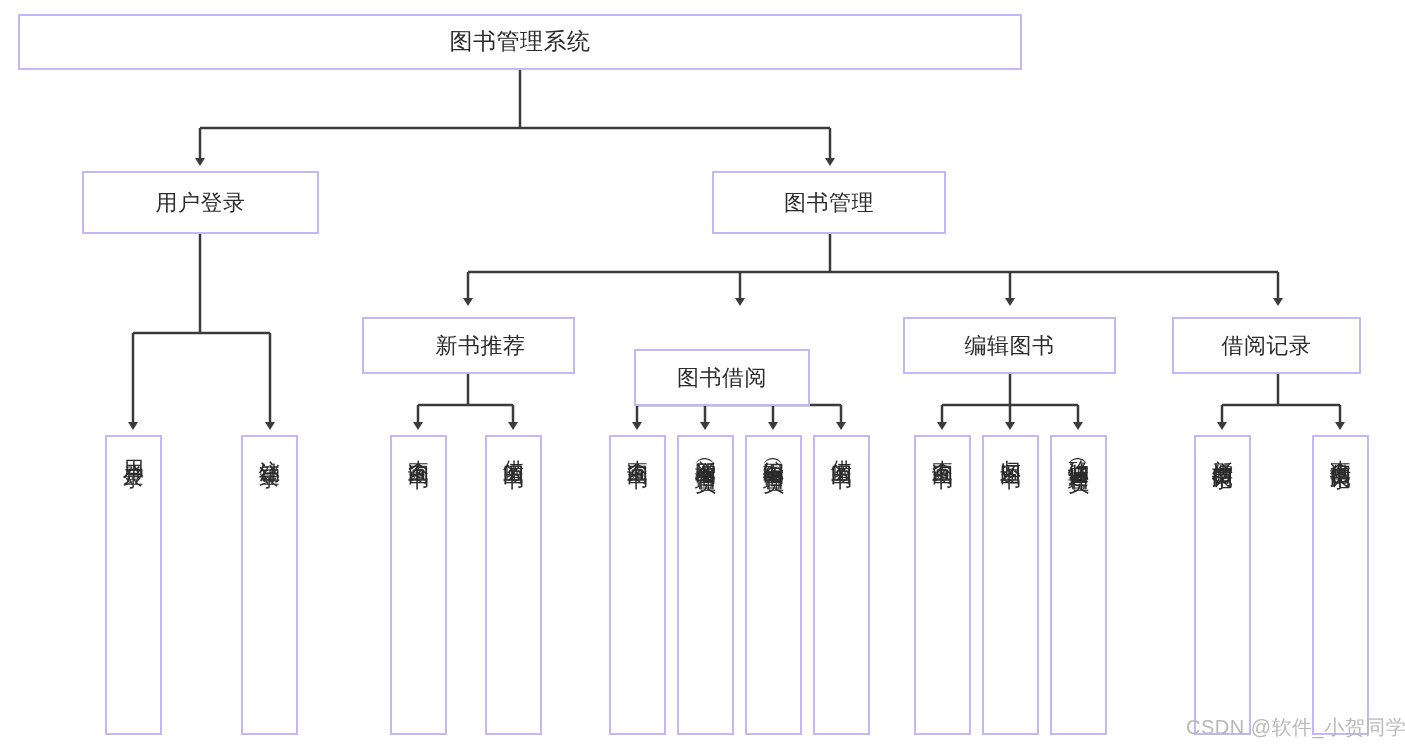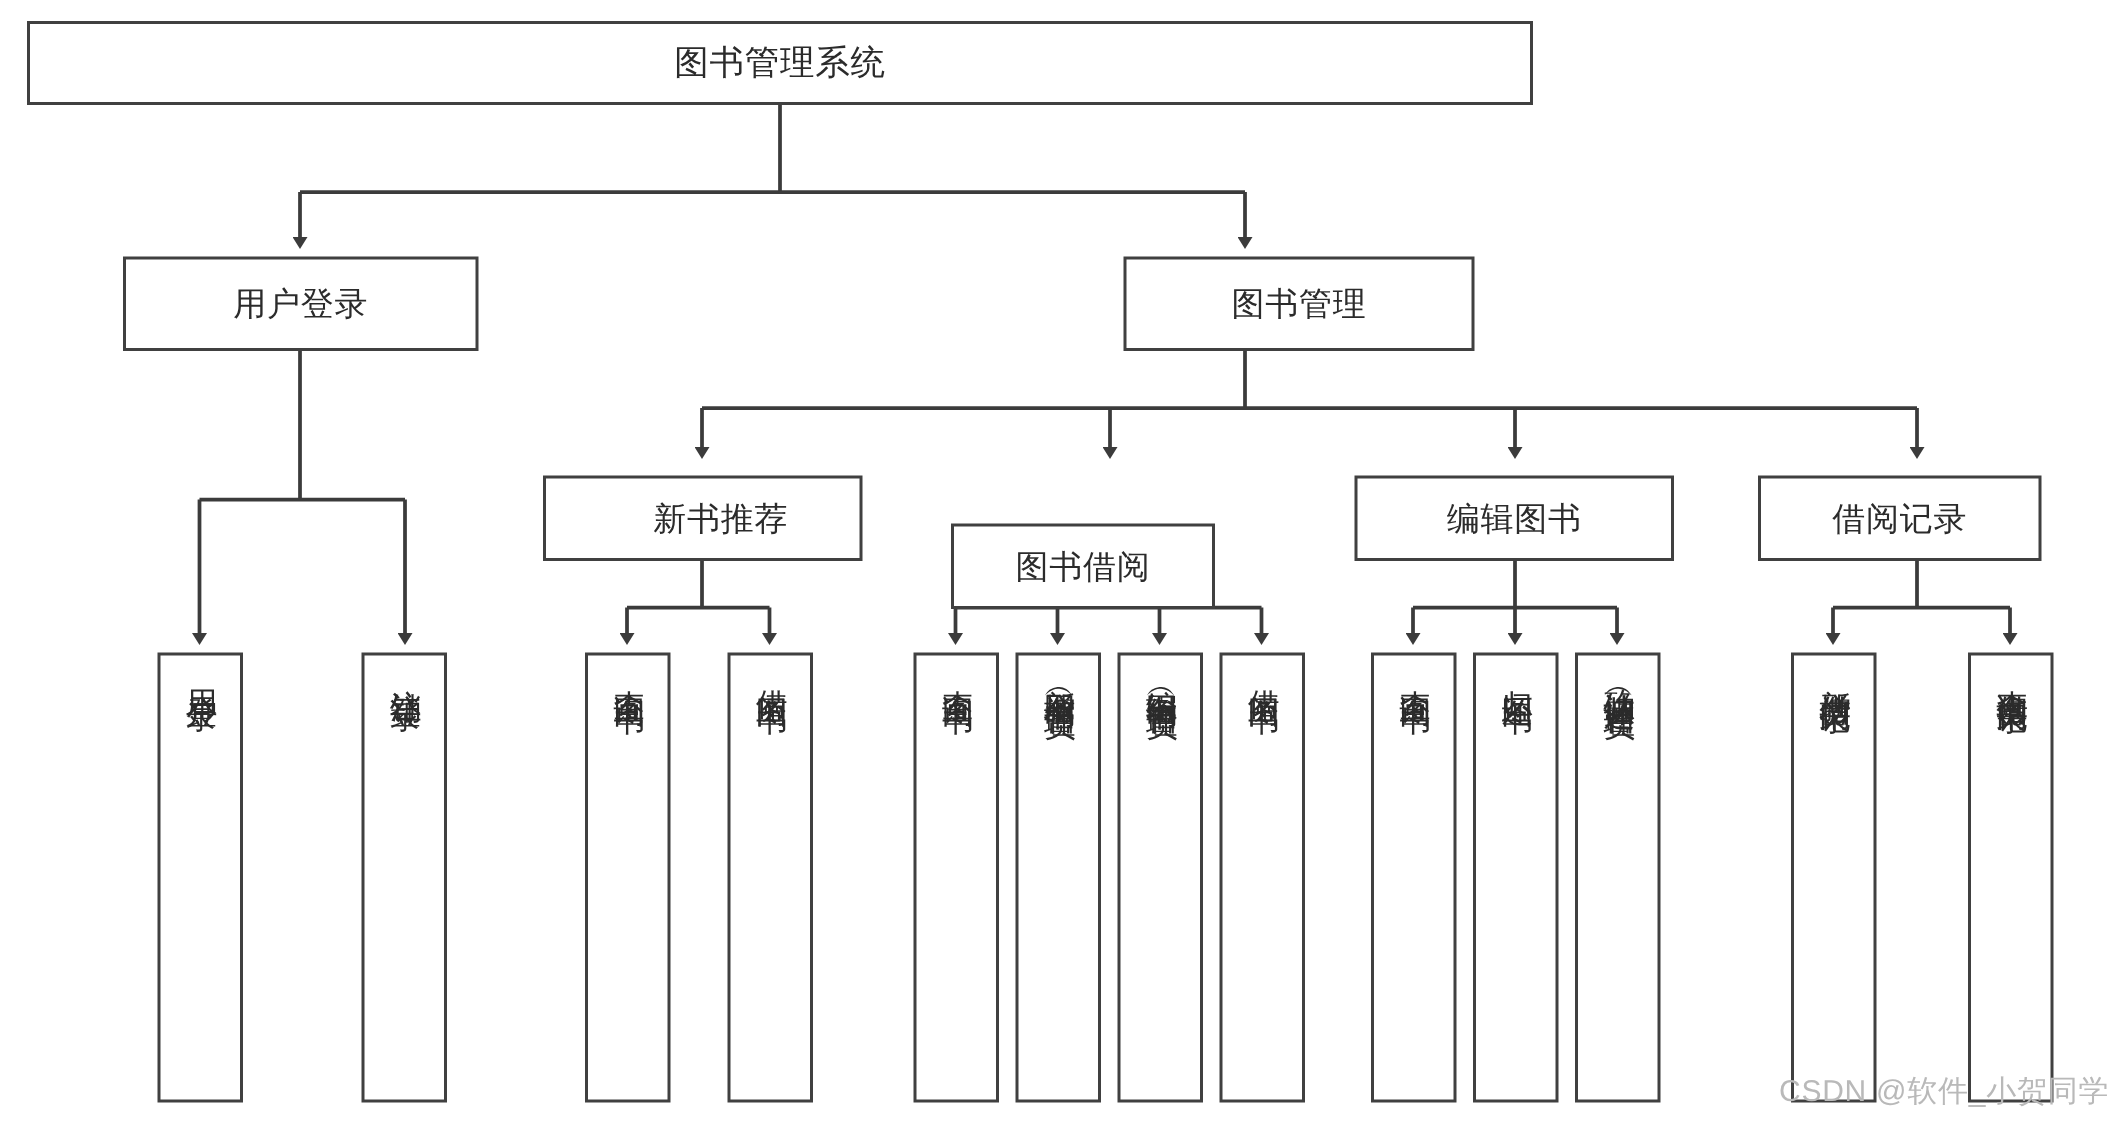--- a/index.html
+++ b/index.html
@@ -22,21 +22,21 @@
     left: 0;
     top: 0;
     width: 1405px;
     height: 747px;
     pointer-events: none;
   }
   .node {
     position: absolute;
     box-sizing: border-box;
     background: #ffffff;
-    border: 2px solid #404040;
+    border: 2px solid #c4b5fd;
     display: flex;
     align-items: center;
     justify-content: center;
     color: #2b2b2b;
   }
   .node-label {
     display: block;
     text-align: center;
     line-height: 1.18;
     white-space: nowrap;
@@ -131,21 +131,21 @@
     </g>
   </svg>
 
   <div class="node h-node root" style="left:18px; top:14px; width:1004px; height:56px;">
     <span class="node-label">图书管理系统</span>
   </div>
 
   <div class="node h-node" style="left:82px; top:171px; width:237px; height:63px;">
     <span class="node-label">用户登录</span>
   </div>
-  <div class="node h-node" style="left:712px; top:171px; width:234px; height:63px;margin-left:37px;">
+  <div class="node h-node" style="left:712px; top:171px; width:234px; height:63px;">
     <span class="node-label">图书管理</span>
   </div>
 
   <div class="node h-node" style="left:362px; top:317px; width:213px; height:57px;padding-left:24px;">
     <span class="node-label">新书推荐</span>
   </div>
   <div class="node h-node" style="left:634px; top:317px; width:176px; height:57px;margin-top:32px;">
     <span class="node-label">图书借阅</span>
   </div>
   <div class="node h-node" style="left:903px; top:317px; width:213px; height:57px;">

